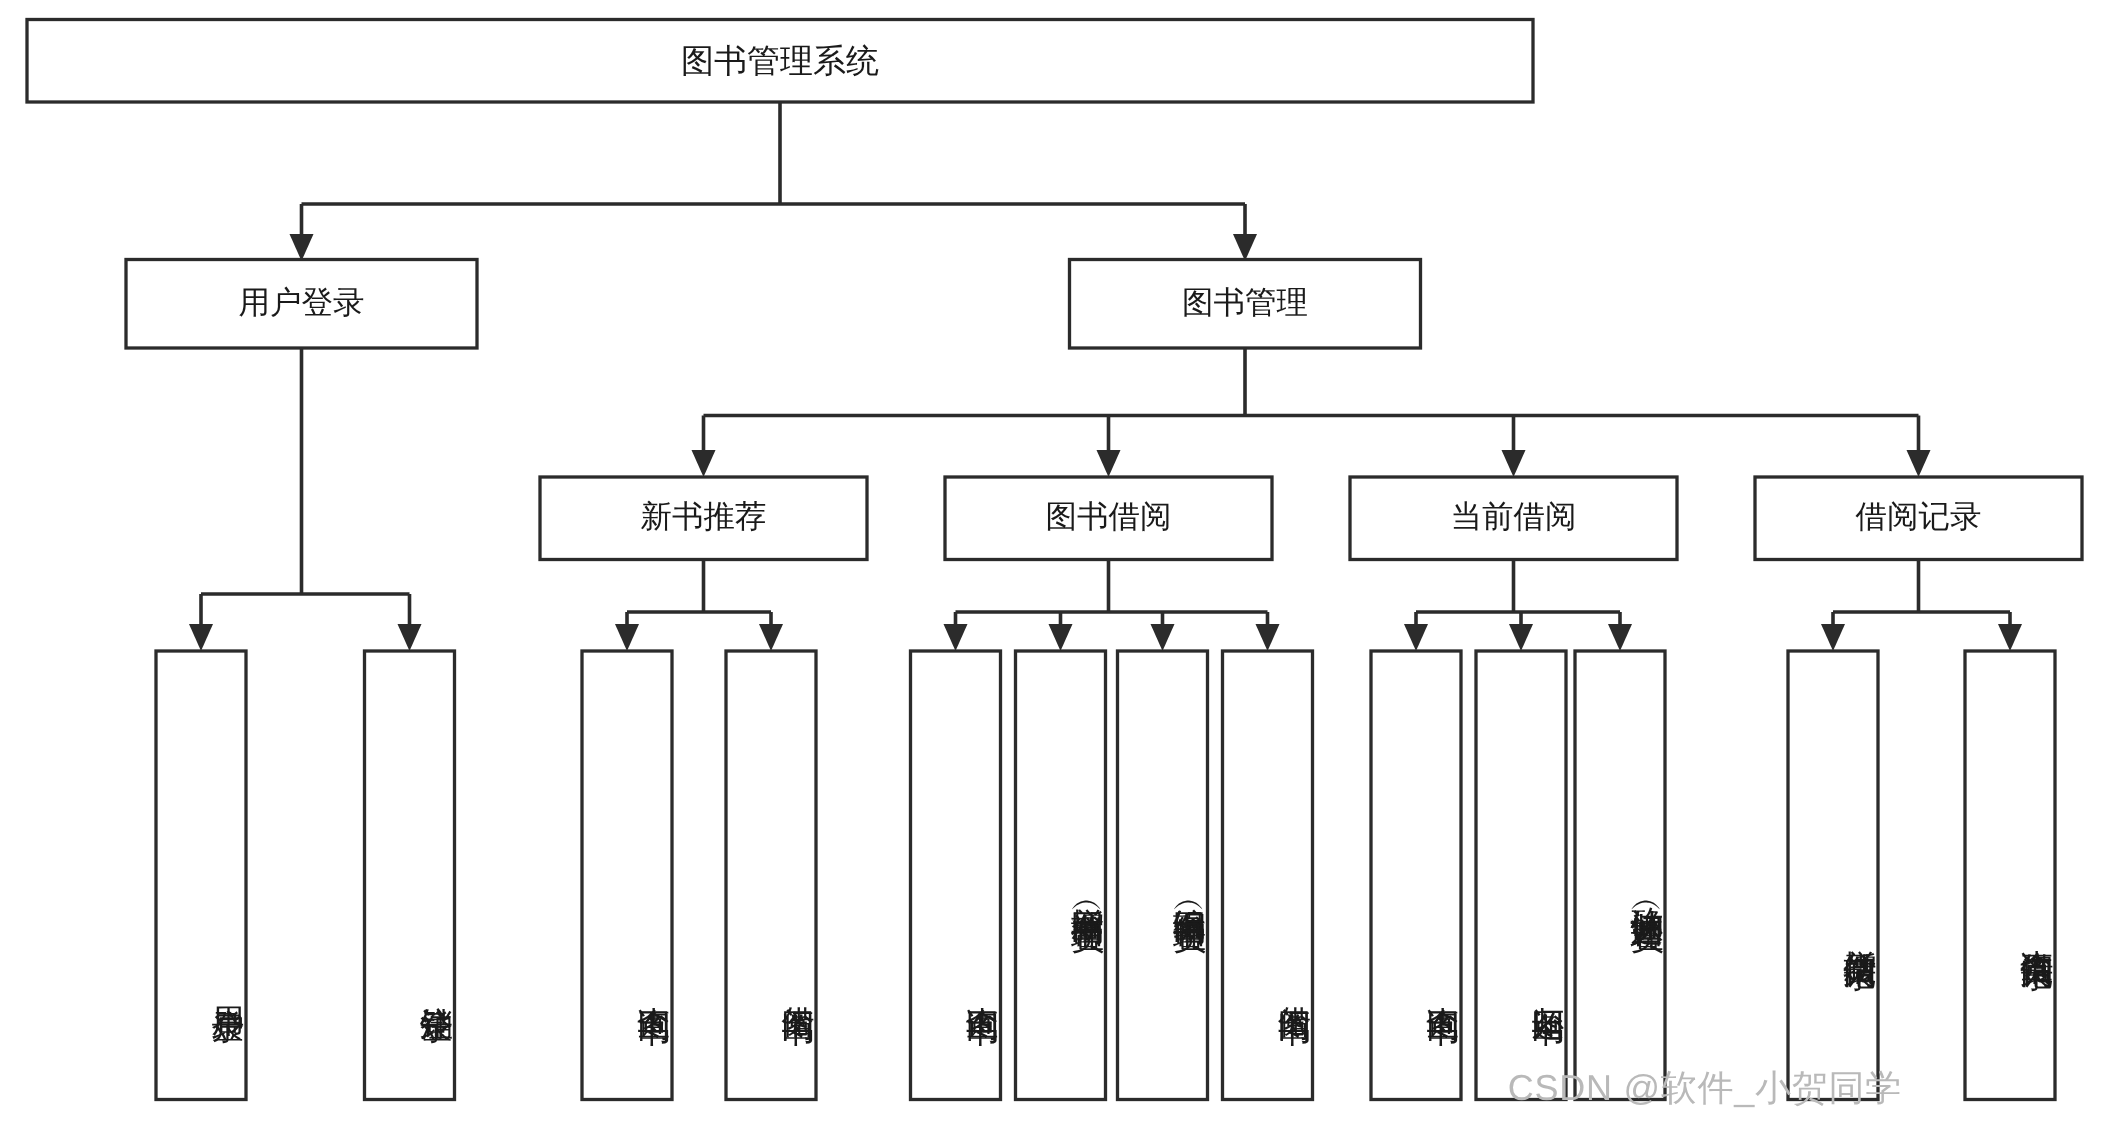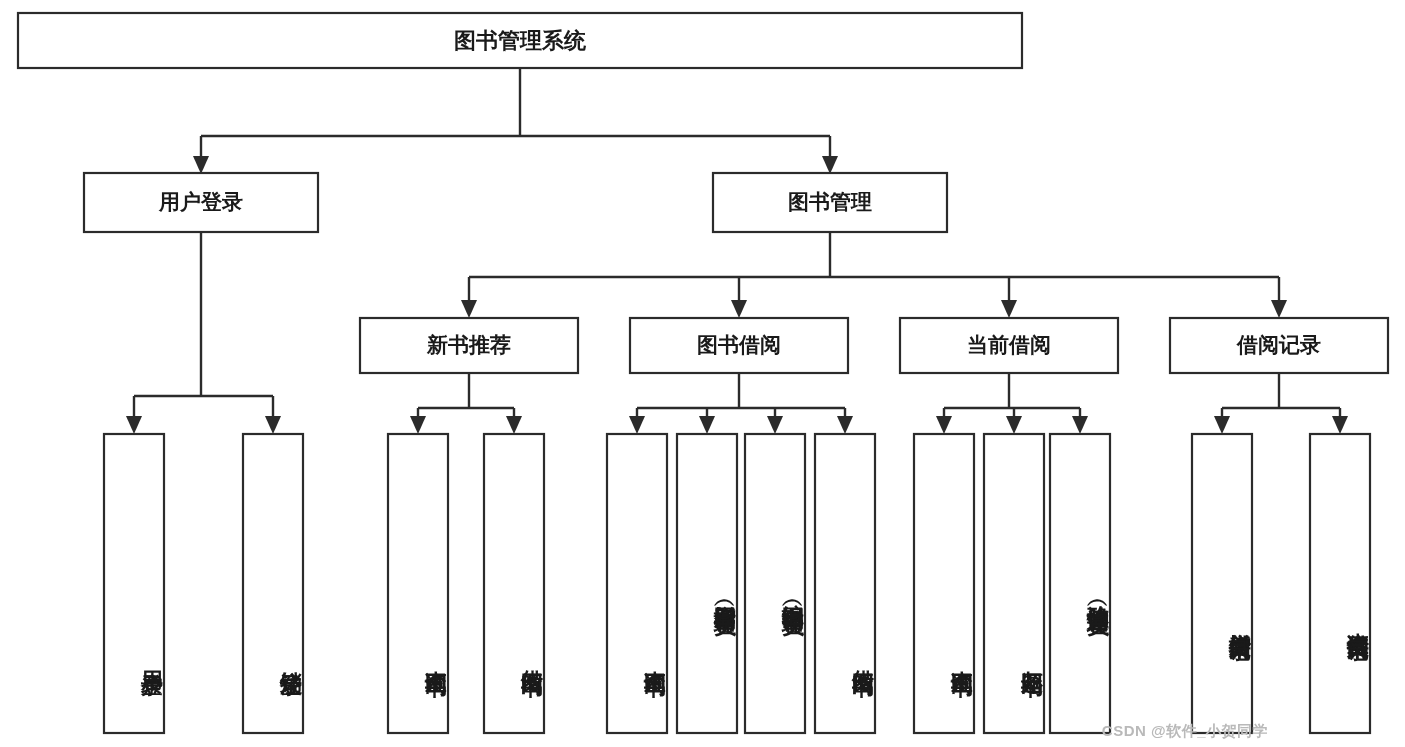--- a/index.html
+++ b/index.html
@@ -11,21 +11,20 @@
     width: 1405px;
     height: 747px;
     font-family: "Liberation Sans", "DejaVu Sans", sans-serif;
     overflow: hidden;
   }
   #diagram-root {
     position: relative;
     width: 1278px;
     height: 747px;
     background: #ffffff;
-    font-weight: bold;
   }
   svg.diagram-canvas {
     position: absolute;
     left: 0;
     top: 0;
     width: 1405px;
     height: 747px;
   }
   .node-box {
     fill: #ffffff;
@@ -66,21 +65,21 @@
     align-items: flex-start;
     justify-content: center;
     white-space: nowrap;
     pointer-events: none;
   }
   .watermark {
     position: absolute;
     right: 10px;
     bottom: 6px;
     font-family: "Liberation Sans", "DejaVu Sans", sans-serif;
-    font-size: 15px;
+    font-size: 24px;
     color: #b9b9b9;
     letter-spacing: 0.5px;
     white-space: nowrap;
   }
 </style>
 </head>
 <body>
 
 <div id="diagram-root">
 

